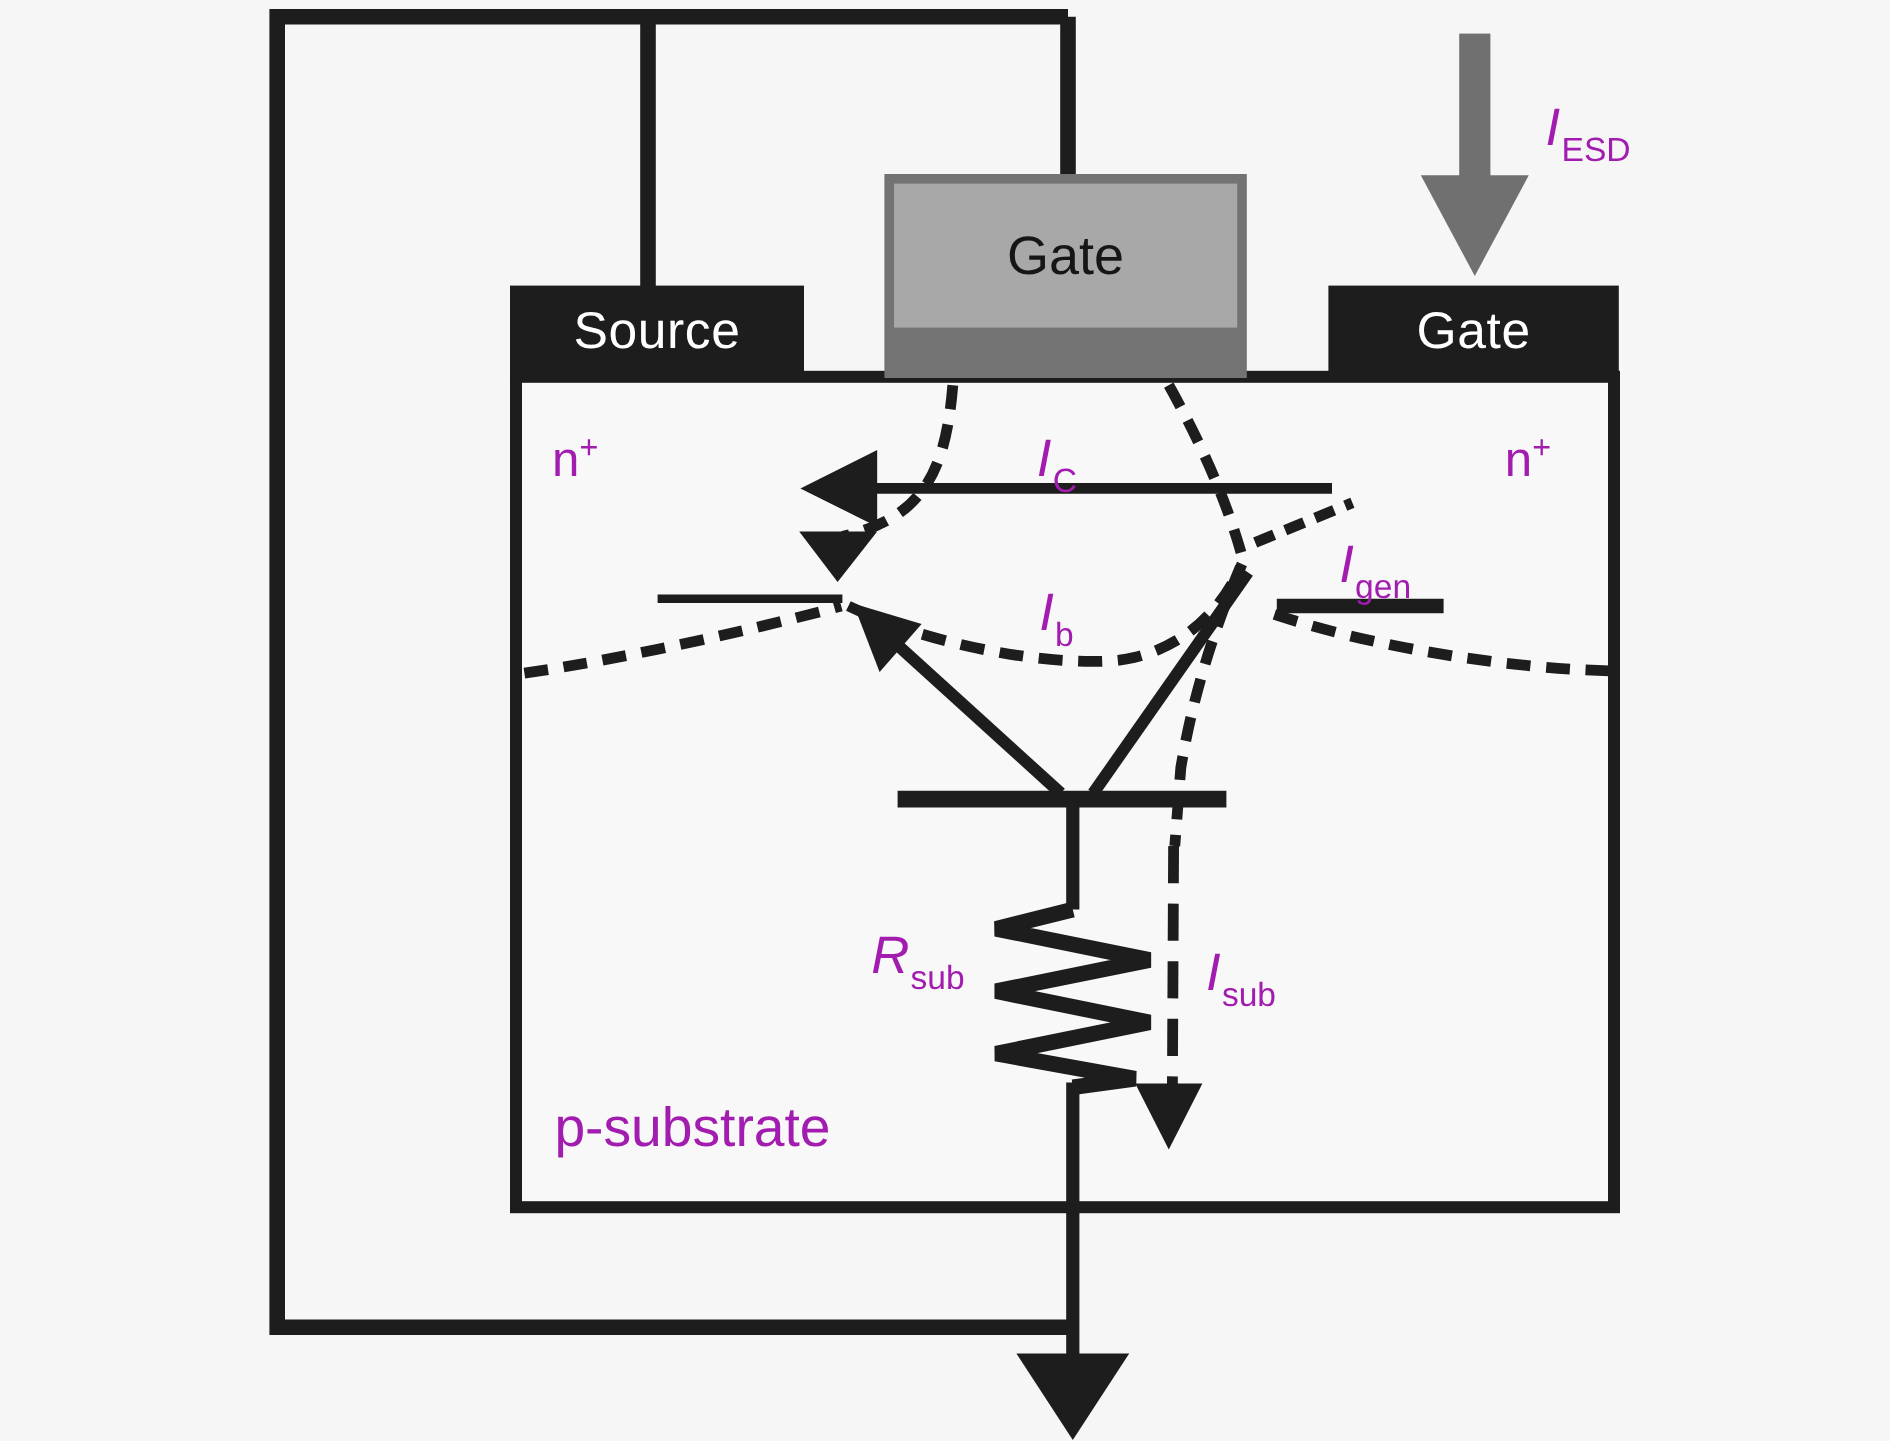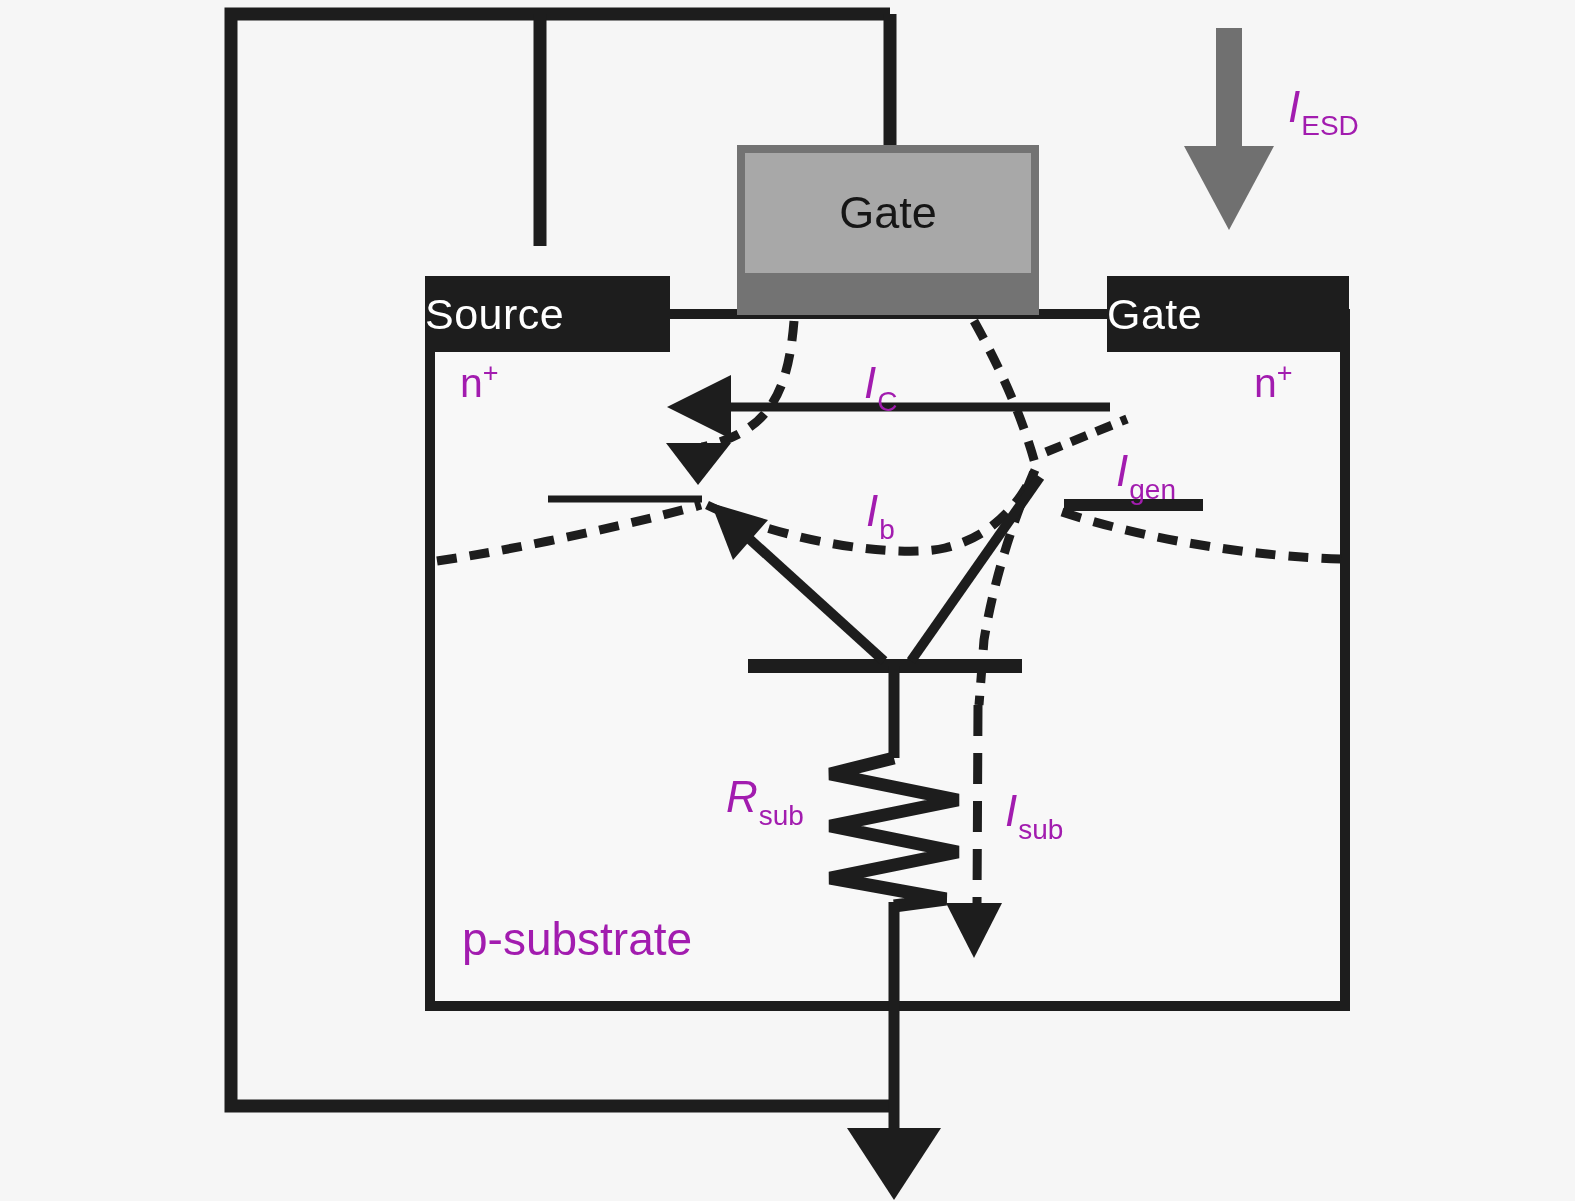--- a/index.html
+++ b/index.html
@@ -1,19 +1,19 @@
 <!DOCTYPE html>
 <html><head>
 <meta charset="utf-8">
 <style>
   html,body{margin:0;padding:0;}
   body{background:#f6f6f6;font-family:"Liberation Sans", sans-serif;}
   #stage{position:relative;width:1575px;height:1201px;background:#f6f6f6;overflow:hidden;}
   #linework{position:absolute;left:0;top:0;z-index:1;}
-  .contact{position:absolute;background:#1d1d1d;z-index:3;display:flex;align-items:center;margin-top:38px;}
+  .contact{position:absolute;background:#1d1d1d;z-index:3;display:flex;align-items:center;justify-content:center;}
   .contact-label{color:#ffffff;font-size:43px;letter-spacing:0.5px;}
   #gate-stack{position:absolute;left:737px;top:145px;width:302px;height:170px;background:#737373;z-index:3;}
   #gate-poly{position:absolute;left:8px;top:8px;width:286px;height:120px;background:#a8a8a8;display:flex;align-items:center;justify-content:center;}
   #gate-poly .gate-label{color:#161616;font-size:45px;}
   .lbl{position:absolute;z-index:4;color:#a21caf;white-space:nowrap;}
   .region-lbl{font-size:41px;}
   .region-lbl sup{font-size:27px;}
   .var-lbl{font-size:42px;}
   .var-lbl .sym{font-style:italic;font-size:44px;}
   .var-lbl sub{font-size:28px;font-style:normal;position:relative;top:4px;left:1px;}

